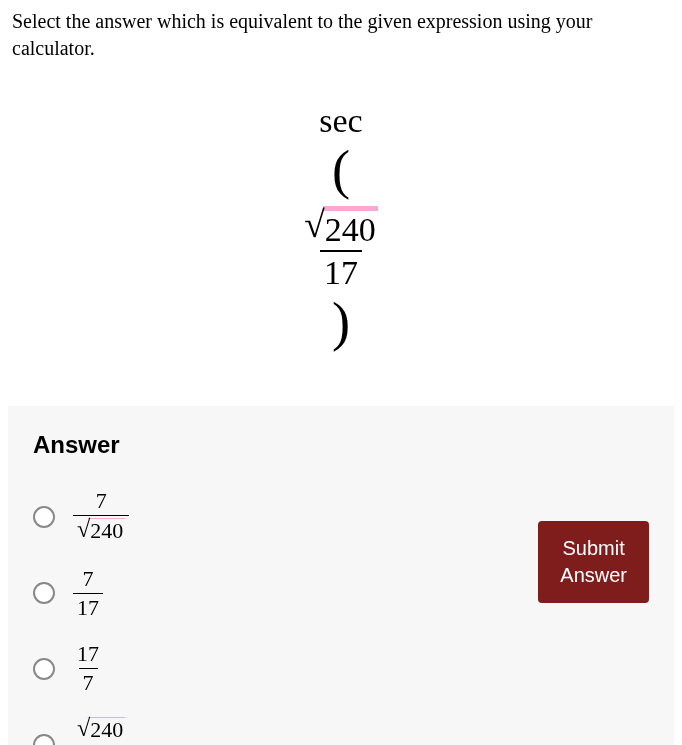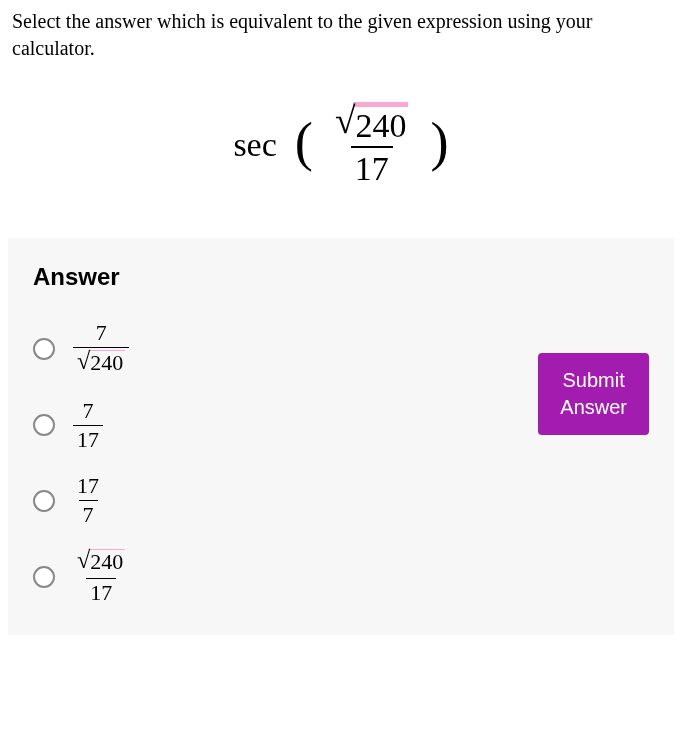--- a/index.html
+++ b/index.html
@@ -23,21 +23,22 @@
     }
     .expression {
       text-align: center;
       margin: 40px 0 50px 0;
       font-size: 34px;
       font-family: 'Times New Roman', serif;
     }
     .expression-inner {
       display: inline-flex;
       align-items: center;
-      gap: 18px;
+      gap: 2px;
+      flex-direction: column;
     }
     .frac {
       display: inline-flex;
       flex-direction: column;
       align-items: center;
       vertical-align: middle;
       line-height: 1.1;
     }
     .frac .num {
       padding: 0 4px 2px 4px;
@@ -102,21 +103,21 @@
     .option .frac .den {
       border-top-width: 1.5px;
     }
     .option .sqrt-arg {
       border-top-width: 1.5px;
     }
     .submit-btn {
       position: absolute;
       right: 25px;
       top: 115px;
-      background: #a21caf;
+      background: #7f1d1d;
       color: #fff;
       font-family: -apple-system, Helvetica, Arial, sans-serif;
       font-size: 20px;
       padding: 14px 22px;
       border: none;
       border-radius: 4px;
       cursor: pointer;
       text-align: center;
       line-height: 1.35;
     }

